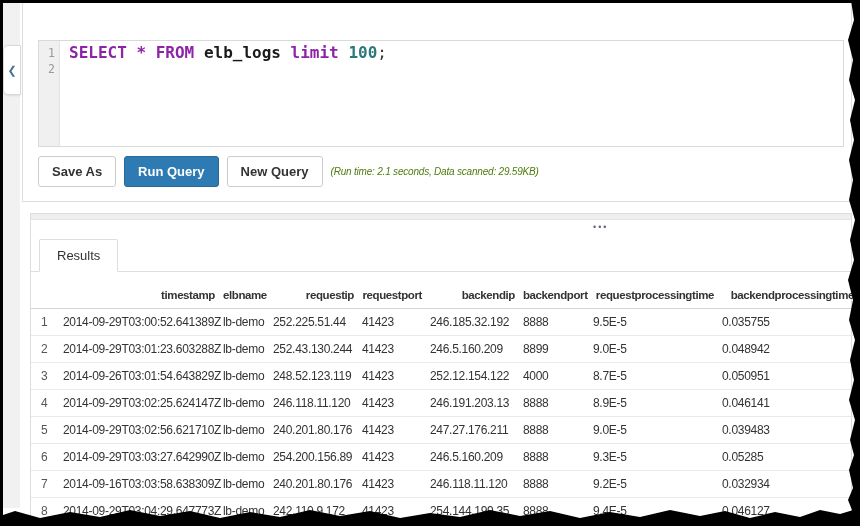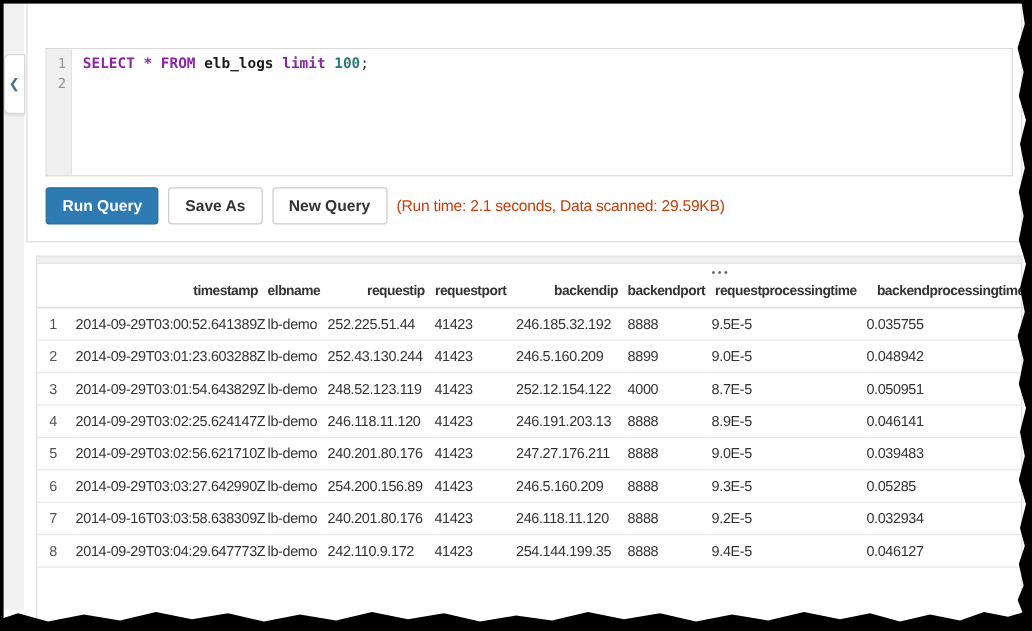--- a/index.html
+++ b/index.html
@@ -21,32 +21,32 @@
   .collapse-tab .chev{color:#49718f;font-size:11px;font-weight:bold;line-height:1;}
 
   
   .top-card{position:absolute;left:22px;top:3px;width:830px;height:199px;background:#fff;border:1px solid #ddd;border-top:none;}
   .editor-box{position:absolute;left:15px;top:37px;right:7px;height:107px;border:1px solid #d9d9d9;display:flex;background:#fff;}
   .gutter{width:21px;background:#f0f0f0;border-right:1px solid #e3e3e3;padding:4px 4px 0 0;
     font-family:"DejaVu Sans Mono","Liberation Mono",monospace;font-size:11.5px;line-height:16px;
     color:#999;text-align:right;}
   .gutter div{height:16px;}
   .code-area{flex:1;padding:4px 0 0 9px;font-family:"DejaVu Sans Mono","Liberation Mono",monospace;
-    font-size:12px;line-height:16px;white-space:pre;cursor:text;}
+    font-size:16px;line-height:16px;white-space:pre;cursor:text;}
   .tok-keyword{color:#8d24a8;font-weight:bold;}
   .tok-operator{color:#8d24a8;font-weight:bold;}
   .tok-identifier{color:#1a1a1a;font-weight:bold;}
   .tok-number{color:#2a777c;font-weight:bold;}
   .tok-punctuation{color:#333;}
 
   .toolbar{position:absolute;left:7px;top:153px;display:flex;align-items:center;}
   .btn{font-family:inherit;font-size:13px;font-weight:bold;padding:7px 13px;margin-left:8px;
     border-radius:3px;border:1px solid #ccc;background:#fff;color:#333;cursor:pointer;line-height:15px;}
   .btn-primary{background:#2d7bb2;border-color:#266a9b;color:#fff;}
-  .run-stats{margin-left:8px;font-size:13px;letter-spacing:-0.2px;color:#c2410c;white-space:nowrap;}
+  .run-stats{margin-left:8px;font-size:10px;letter-spacing:-0.2px;color:#4d7c0f;white-space:nowrap;font-style:italic;}
 
   
   .results-card{position:absolute;left:30px;top:213px;width:822px;height:313px;background:#fff;
     border:1px solid #ddd;border-bottom:none;}
   .divider-bar{height:6px;background:#efefef;border-bottom:1px solid #e5e5e5;}
   .drag-handle{position:absolute;left:562px;top:8px;font-size:9px;letter-spacing:2px;color:#667;
     line-height:10px;cursor:row-resize;}
   .tab-row{position:relative;height:32px;margin-top:20px;border-bottom:1px solid #ddd;}
   .tab{position:absolute;left:8px;bottom:-1px;background:#fff;border:1px solid #ddd;border-bottom:1px solid #fff;
     padding:8px 17px;font-size:13px;color:#333;cursor:pointer;border-radius:2px 2px 0 0;}
@@ -71,30 +71,33 @@
 
   <div class="top-card">
     <div class="editor-box">
       <div class="gutter">
           <div>1</div>
           <div>2</div>
         </div>
       <div class="code-area"><span class="tok-keyword">SELECT </span><span class="tok-operator">* </span><span class="tok-keyword">FROM </span><span class="tok-identifier">elb_logs </span><span class="tok-keyword">limit </span><span class="tok-number">100</span><span class="tok-punctuation">;</span></div>
     </div>
     <div class="toolbar">
+      <button class="btn">Save As</button>
       <button class="btn btn-primary">Run Query</button>
-      <button class="btn">Save As</button>
       <button class="btn">New Query</button>
       <span class="run-stats">(Run time: 2.1 seconds, Data scanned: 29.59KB)</span>
     </div>
   </div>
 
   <div class="results-card">
     <div class="divider-bar"></div>
     <div class="drag-handle">•••</div>
+    <div class="tab-row">
+      <div class="tab">Results</div>
+    </div>
     <table class="results">
       <colgroup>
         <col style="width:32px">
           <col style="width:160px">
           <col style="width:50px">
         <col style="width:89px">
           <col style="width:68px">
           <col style="width:93px">
         <col style="width:70px">
           <col style="width:129px">
@@ -131,21 +134,21 @@
             <td>lb-demo</td>
             <td>252.43.130.244</td>
             <td>41423</td>
             <td>246.5.160.209</td>
             <td>8899</td>
             <td>9.0E-5</td>
             <td>0.048942</td>
           </tr>
           <tr>
             <td>3</td>
-            <td>2014-09-29T03:01:54.643829Z</td>
+            <td>2014-09-26T03:01:54.643829Z</td>
             <td>lb-demo</td>
             <td>248.52.123.119</td>
             <td>41423</td>
             <td>252.12.154.122</td>
             <td>4000</td>
             <td>8.7E-5</td>
             <td>0.050951</td>
           </tr>
           <tr>
             <td>4</td>

